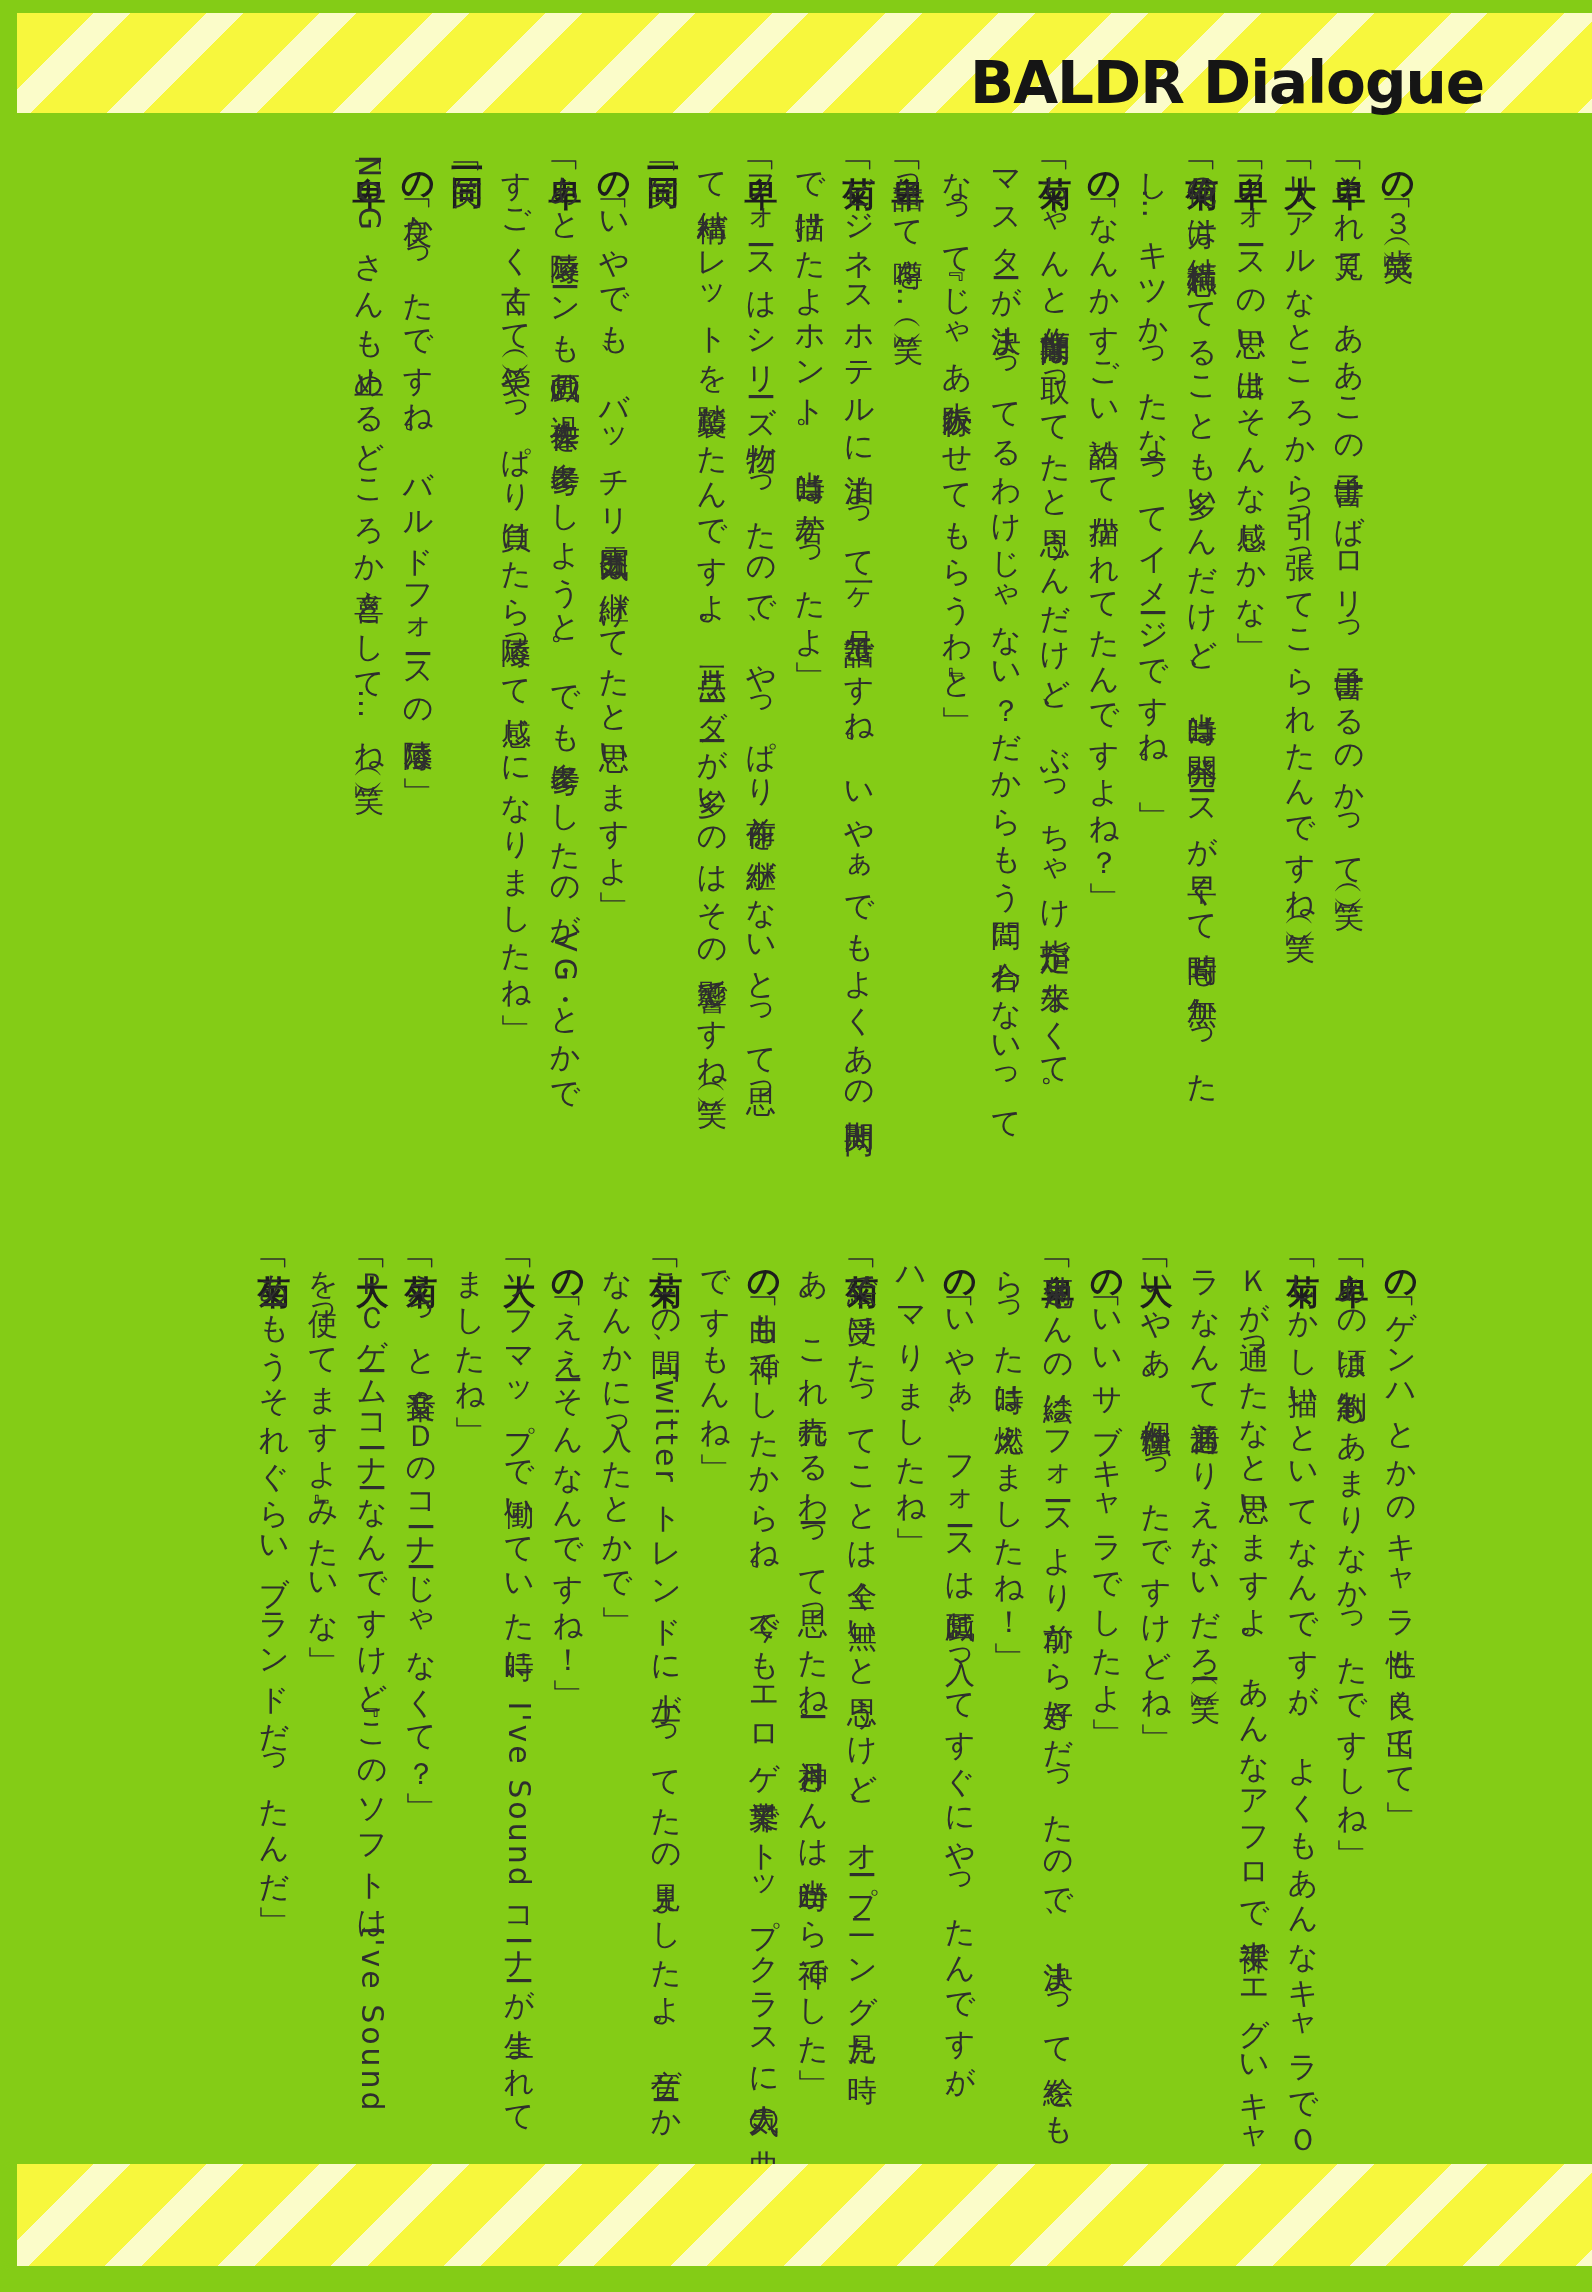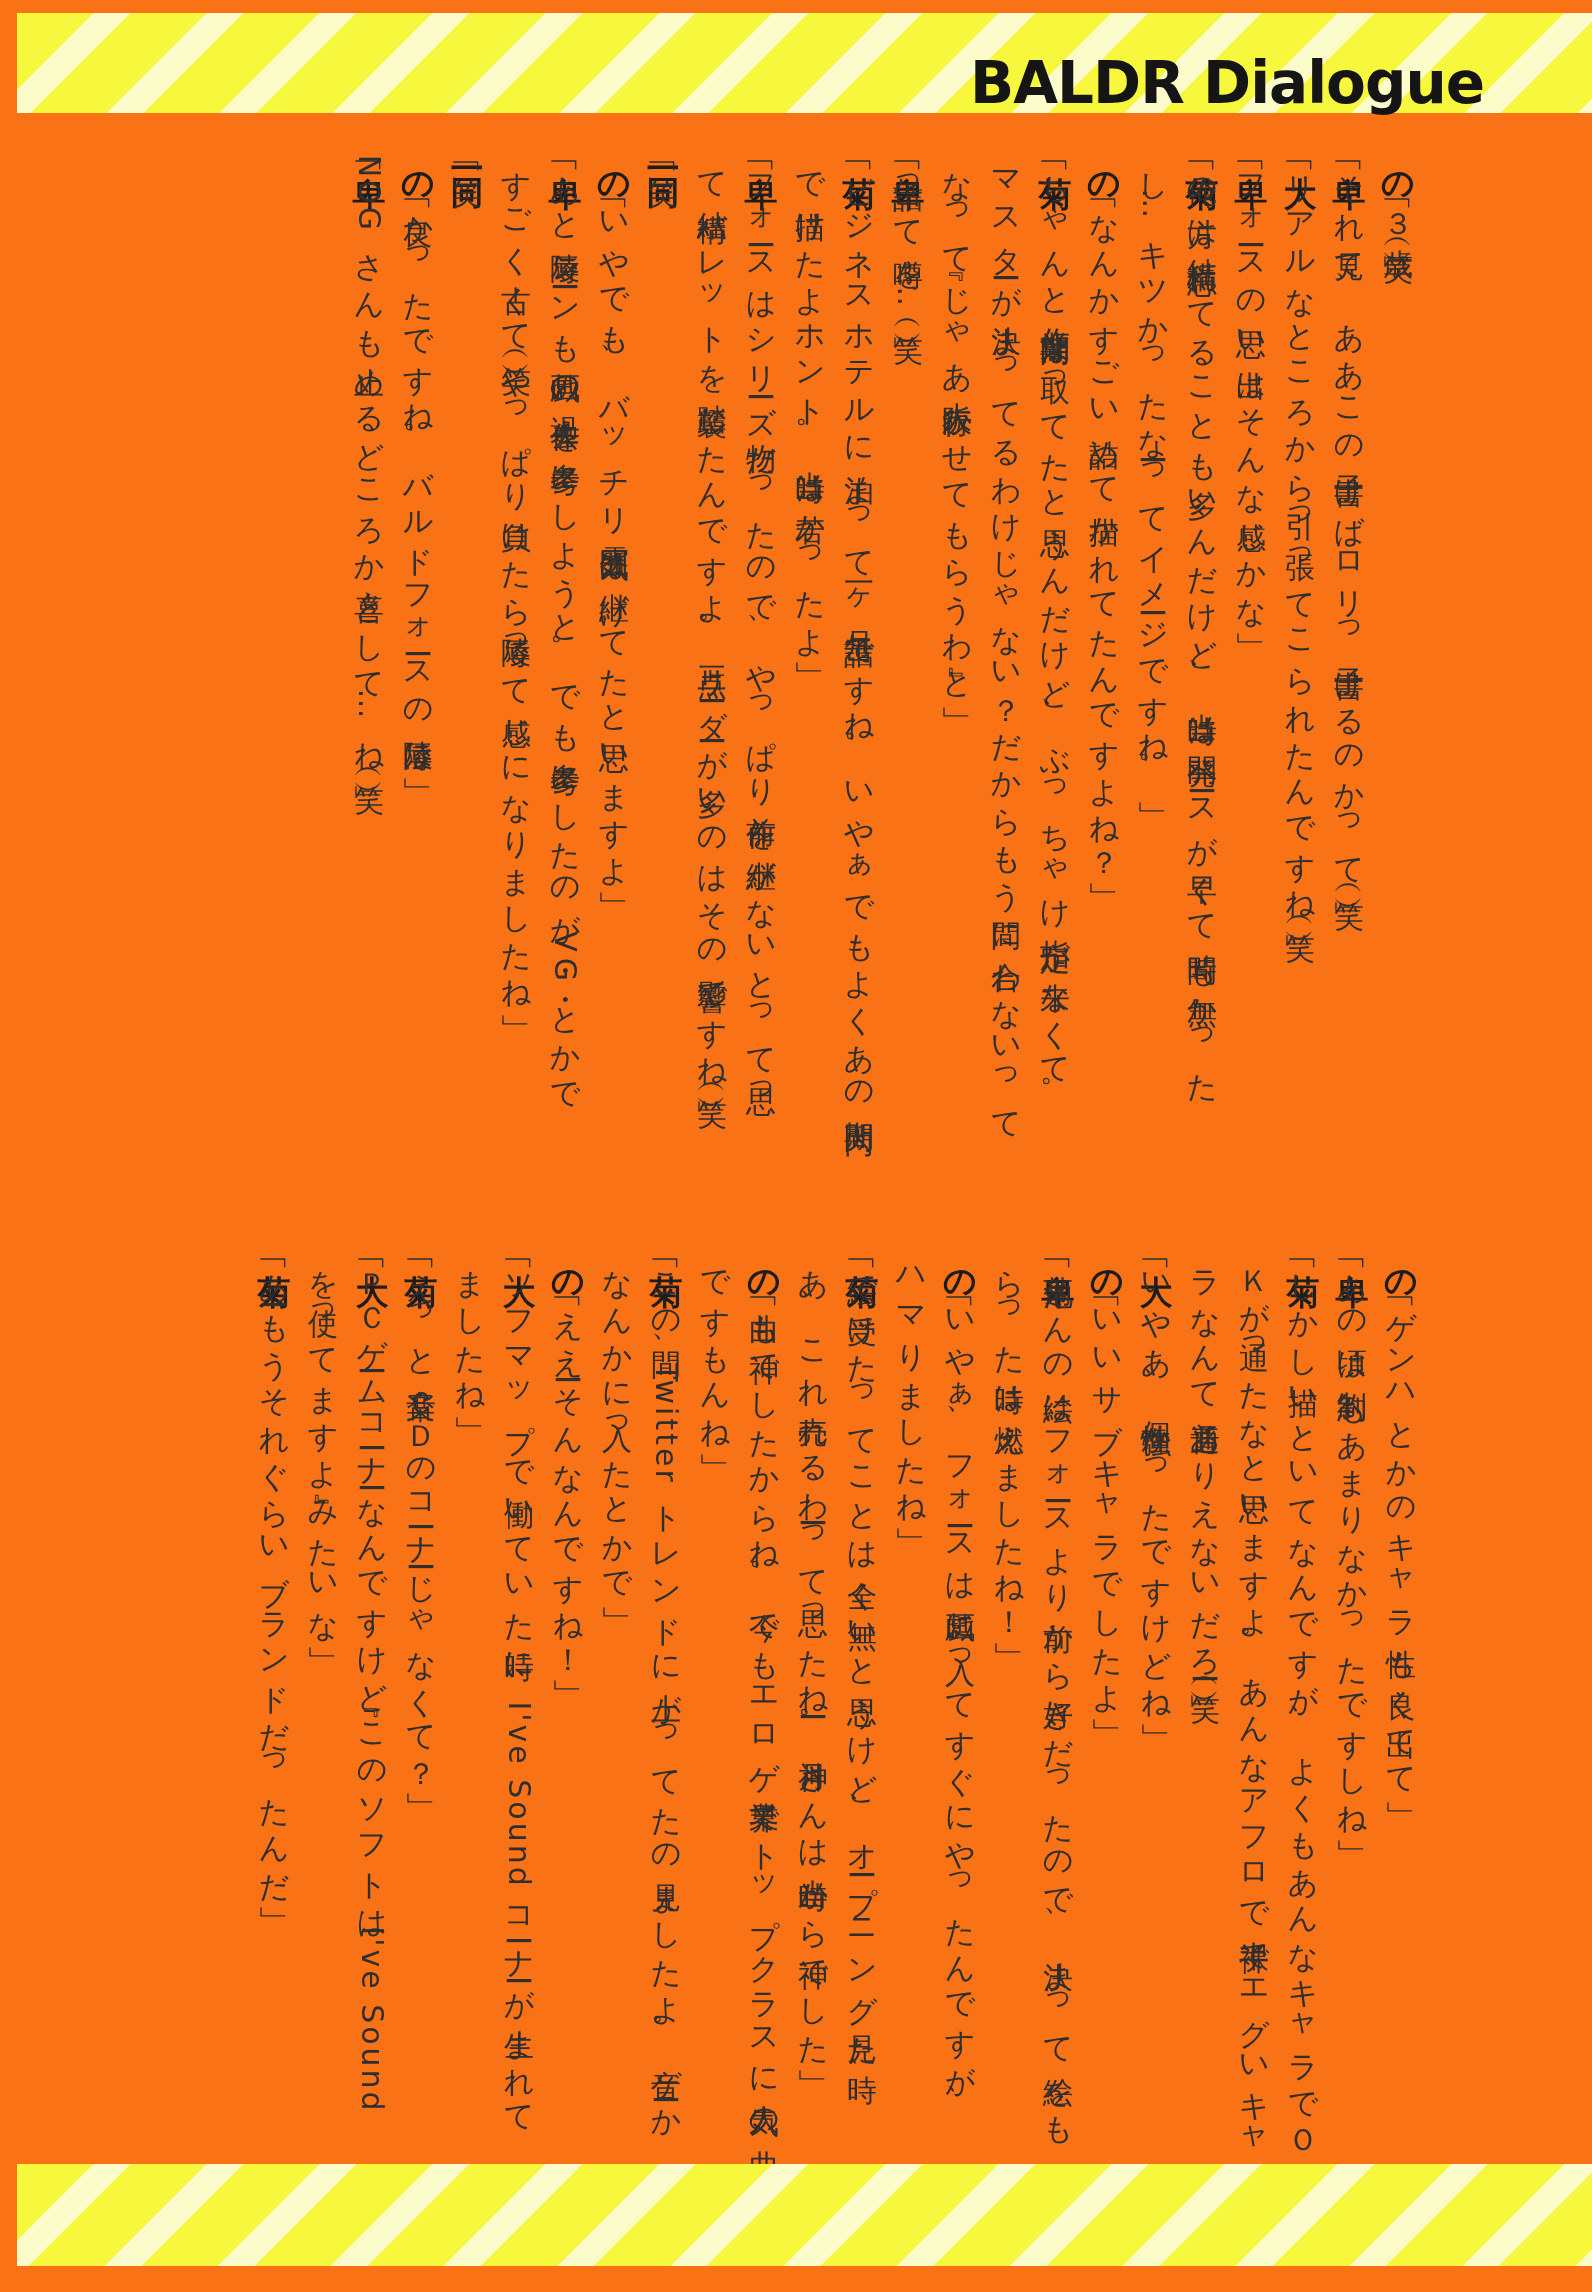--- a/index.html
+++ b/index.html
@@ -1,17 +1,17 @@
 <!DOCTYPE html>
 <html lang="ja"><head>
 <meta charset="utf-8">
 <style>
   html,body{margin:0;padding:0;background:#e8e8e8;}
   .page{
-    position:relative;width:1592px;height:2292px;background:#f97316;
+    position:relative;width:1592px;height:2292px;background:#84cc16;
     overflow:hidden;margin:0 auto;
     font-family:"DejaVu Sans","Liberation Sans",sans-serif;
   }
   
   .stripe{
     position:absolute;left:17px;right:0;
     background:repeating-linear-gradient(
       135deg,
       var(--stripe-bright) 0px, var(--stripe-bright) 54px,
       var(--stripe-pale) 54px, var(--stripe-pale) 80px

